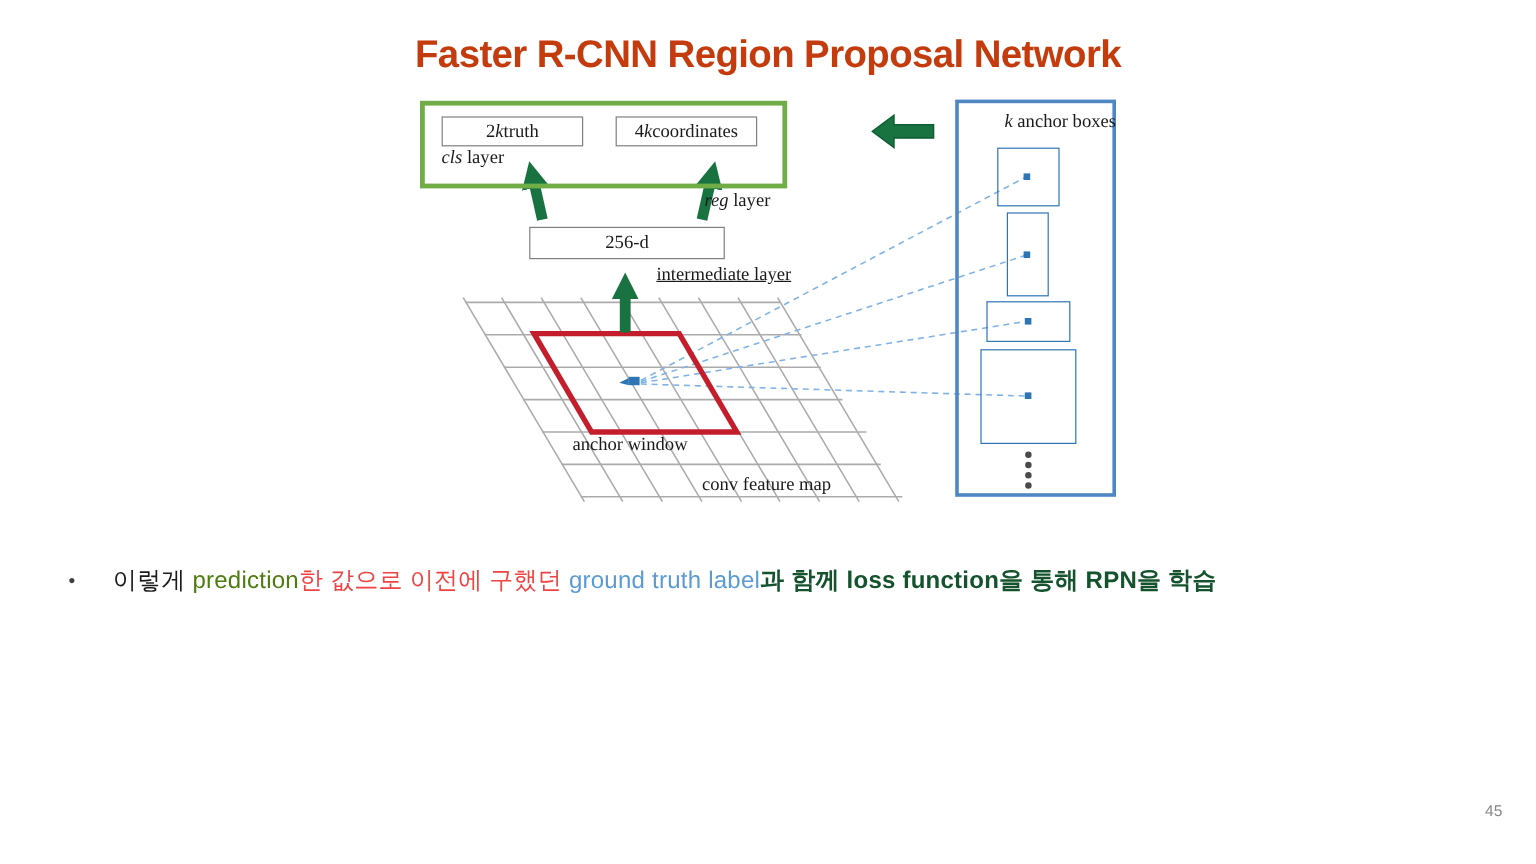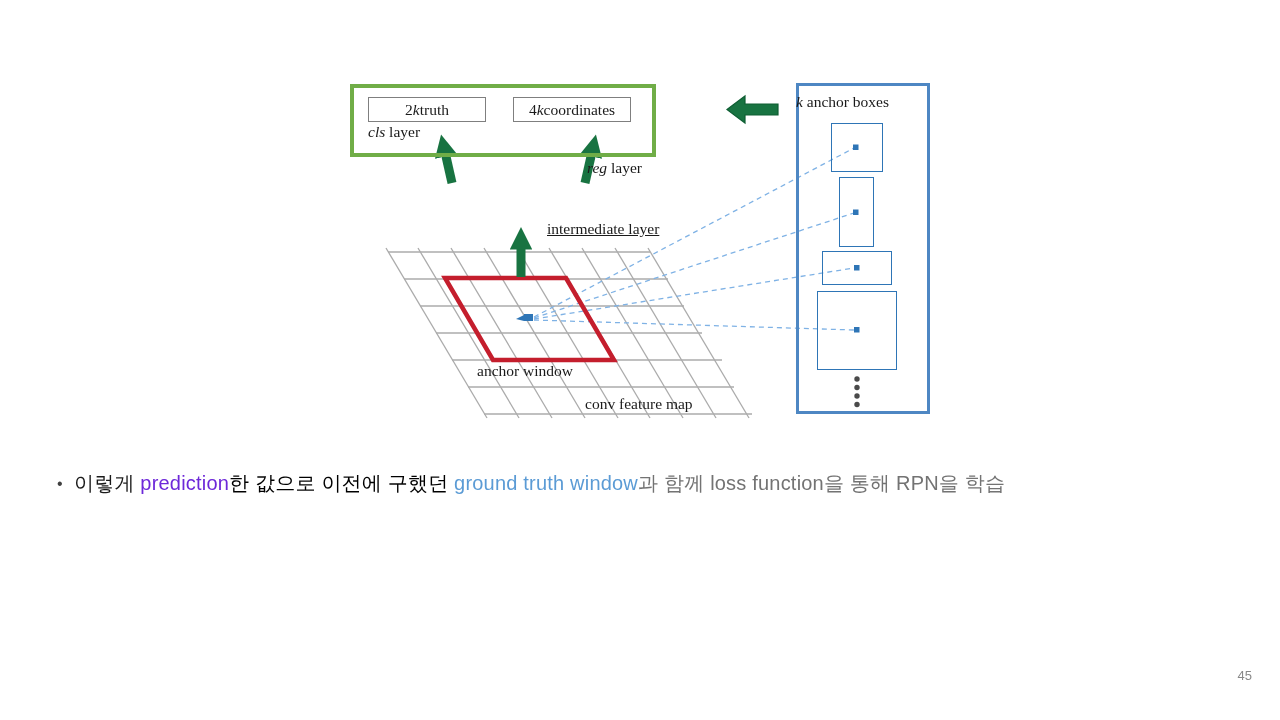--- a/index.html
+++ b/index.html
@@ -32,21 +32,21 @@
 
   #intermediate-box   { left:441px; top:189px; width:163px; height:27px; }
   #intermediate-label { left:547px; top:220px;text-decoration:underline; }
 
   #sliding-window-label   { left:477px; top:362px; }
   #conv-feature-map-label { left:585px; top:395px; }
 
   
   #anchor-panel { position:absolute; left:796px; top:83px; width:134px; height:331px;
                   border:3.5px solid #4e87c3; background:transparent; }
-  #anchor-panel-label { left:796px; top:93px; width:134px; text-align:left; }
+  #anchor-panel-label { left:796px; top:93px; width:134px; text-align:right; }
   .anchor-box { position:absolute; border:1.8px solid #2e75b6; background:transparent; }
   #anchor-box-1 { left:831px; top:123px; width:52px; height:49px; }
   #anchor-box-2 { left:839px; top:177px; width:35px; height:70px; }
   #anchor-box-3 { left:822px; top:251px; width:70px; height:34px; }
   #anchor-box-4 { left:817px; top:291px; width:80px; height:79px; }
 
   
   #diagram-svg { position:absolute; left:0; top:0; width:1280px; height:720px; }
 
   
@@ -56,20 +56,21 @@
                          font-size:16px; vertical-align:1px; color:#404040; }
 
   
   #page-number { position:absolute; right:28px; top:668px; font-size:13px; color:#898989; }
 </style>
 </head>
 <body>
 
 <div id="slide">
 
+  <div id="page-title">Faster R-CNN Region Proposal Network</div>
 
   <svg id="diagram-svg" viewBox="0 0 1280 720" xmlns="http://www.w3.org/2000/svg">
     <defs>
       <marker id="ah" viewBox="0 0 10 10" refX="2" refY="5" markerWidth="2.5" markerHeight="2.5" orient="auto">
         <path d="M0,0 L10,5 L0,10 Z" fill="#187341"></path>
       </marker>
     </defs>
 
     <g stroke="#ababab" stroke-width="1.3">
       <line x1="388" y1="252" x2="650" y2="252"></line>
@@ -138,33 +139,34 @@
       <span class="it">k</span>
       <span> coordinates</span>
   </div>
   <div id="cls-layer-label" class="fig-text">
     <span class="it">cls</span><span> layer</span>
   </div>
   <div id="reg-layer-label" class="fig-text">
     <span class="it">reg</span><span> layer</span>
   </div>
 
+  <div id="intermediate-box" class="fig-box">256-d</div>
   <div id="intermediate-label" class="fig-text">intermediate layer</div>
 
   <div id="sliding-window-label" class="fig-text">anchor window</div>
   <div id="conv-feature-map-label" class="fig-text">conv feature map</div>
 
   <div id="anchor-panel"></div>
   <div id="anchor-panel-label" class="fig-text">
     <span class="it">k</span><span> anchor boxes</span>
   </div>
   <div id="anchor-box-1" class="anchor-box"></div>
   <div id="anchor-box-2" class="anchor-box"></div>
   <div id="anchor-box-3" class="anchor-box"></div>
   <div id="anchor-box-4" class="anchor-box"></div>
 
   <div id="bullet-line">
-    <span class="marker">•</span><span style="color: rgb(26, 26, 26);">이렇게 </span><span style="color: #6d28d9;">prediction</span><span style="color: #000000;">한 값으로 이전에 구했던 </span><span style="color: rgb(91, 155, 213);">ground truth window</span><span style="color: #737373;">과 함께 loss function을 통해 RPN을 학습</span>
+    <span class="marker">•</span><span style="color: rgb(26, 26, 26); margin-left: 20px;">이렇게 </span><span style="color: #4d7c0f;">prediction</span><span style="color: #ef4444;">한 값으로 이전에 구했던 </span><span style="color: rgb(91, 155, 213);">ground truth label</span><span style="color: #14532d; font-weight: bold;">과 함께 loss function을 통해 RPN을 학습</span>
   </div>
 
   <div id="page-number">45</div>
 
 </div>
 
 </body></html>

